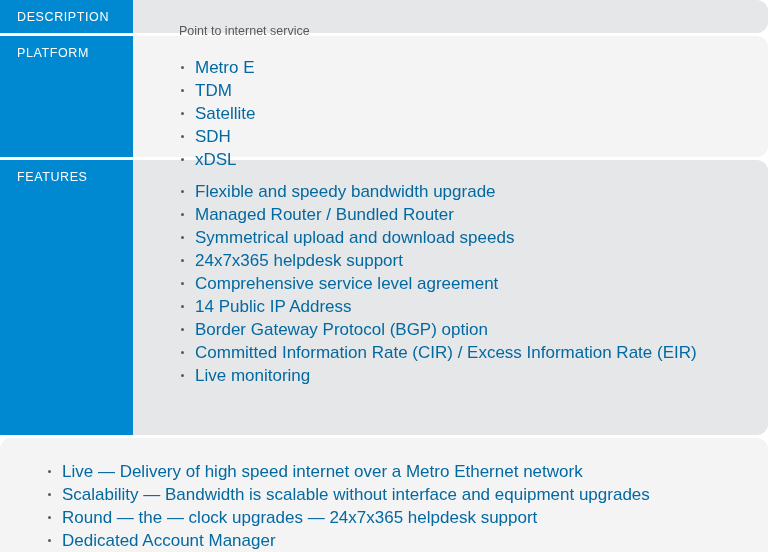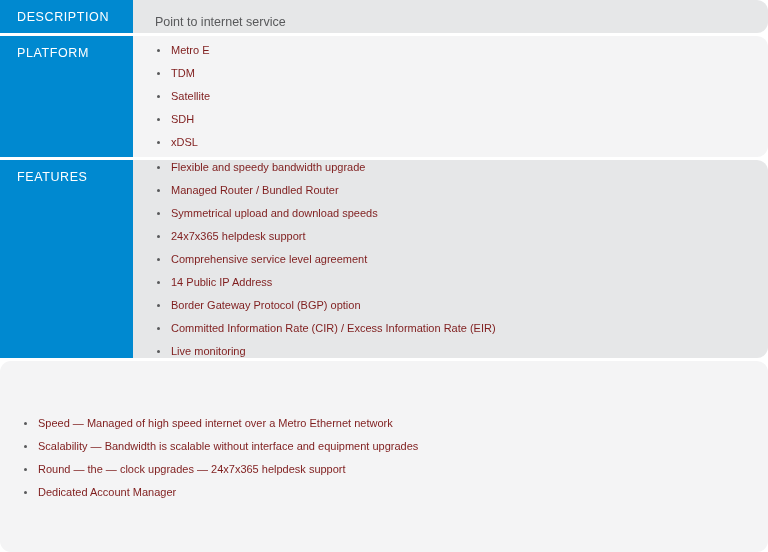--- a/index.html
+++ b/index.html
@@ -49,66 +49,67 @@
     font-family: "Liberation Sans Narrow", "Liberation Sans", sans-serif;
     font-weight: 400;
     padding: 10px 0 0 17px;
     box-sizing: border-box;
     text-transform: uppercase;
     line-height: 14px;
   }
 
   .row-content {
     flex: 1 1 auto;
-    padding: 4px;
+    padding: 12px;
     box-sizing: border-box;
     color: #58595b;
     font-size: 12.5px;
     display: flex;
     flex-direction: column;
-    justify-content: center;
+    justify-content: flex-start;
+    margin-left: 16px;
   }
 
   .desc-text {
     padding: 11px 0 0 18px;
     color: #58595b;
     font-size: 12.5px;
     line-height: 16px;
   }
 
   ul.bullets {
     list-style: none;
     margin: 0;
     padding: 8px 0 8px 0;
   }
 
   ul.bullets li {
     position: relative;
     padding: 0 10px 0 34px;
     line-height: 23px;
-    color: #7f1d1d;
-    font-size: 11px;
+    color: #0369a1;
+    font-size: 17px;
     white-space: nowrap;
   }
 
   ul.bullets li::before {
     content: "";
     position: absolute;
     left: 20px;
     top: 10px;
     width: 3px;
     height: 3px;
     border-radius: 50%;
     background: #58595b;
   }
 
   
   .row-description { height: 33px; }
   .row-platform    { height: 121px; }
-  .row-features    { height: 198px; }
+  .row-features    { height: 275px; }
   .row-benefits    { flex: 1 1 auto; }
 
   .row-platform ul.bullets  { padding-top: 8px; }
   .row-features ul.bullets  { padding-top: 8px; }
   .row-benefits ul.bullets  { padding-top: 10px; }
 </style>
 </head>
 <body>
 
 <div class="spec-table">
@@ -146,21 +147,21 @@
         <li>Border Gateway Protocol (BGP) option</li>
         <li>Committed Information Rate (CIR) / Excess Information Rate (EIR)</li>
         <li>Live monitoring</li>
       </ul>
     </div>
   </div>
 
   <div class="spec-row alt row-benefits">
     <div class="row-content">
       <ul class="bullets">
-        <li>Speed — Managed of high speed internet over a Metro Ethernet network</li>
+        <li>Live — Delivery of high speed internet over a Metro Ethernet network</li>
         <li>Scalability — Bandwidth is scalable without interface and equipment upgrades</li>
         <li>Round — the — clock upgrades — 24x7x365 helpdesk support</li>
         <li>Dedicated Account Manager</li>
       </ul>
     </div>
   </div>
 
 </div>
 
 </body></html>

